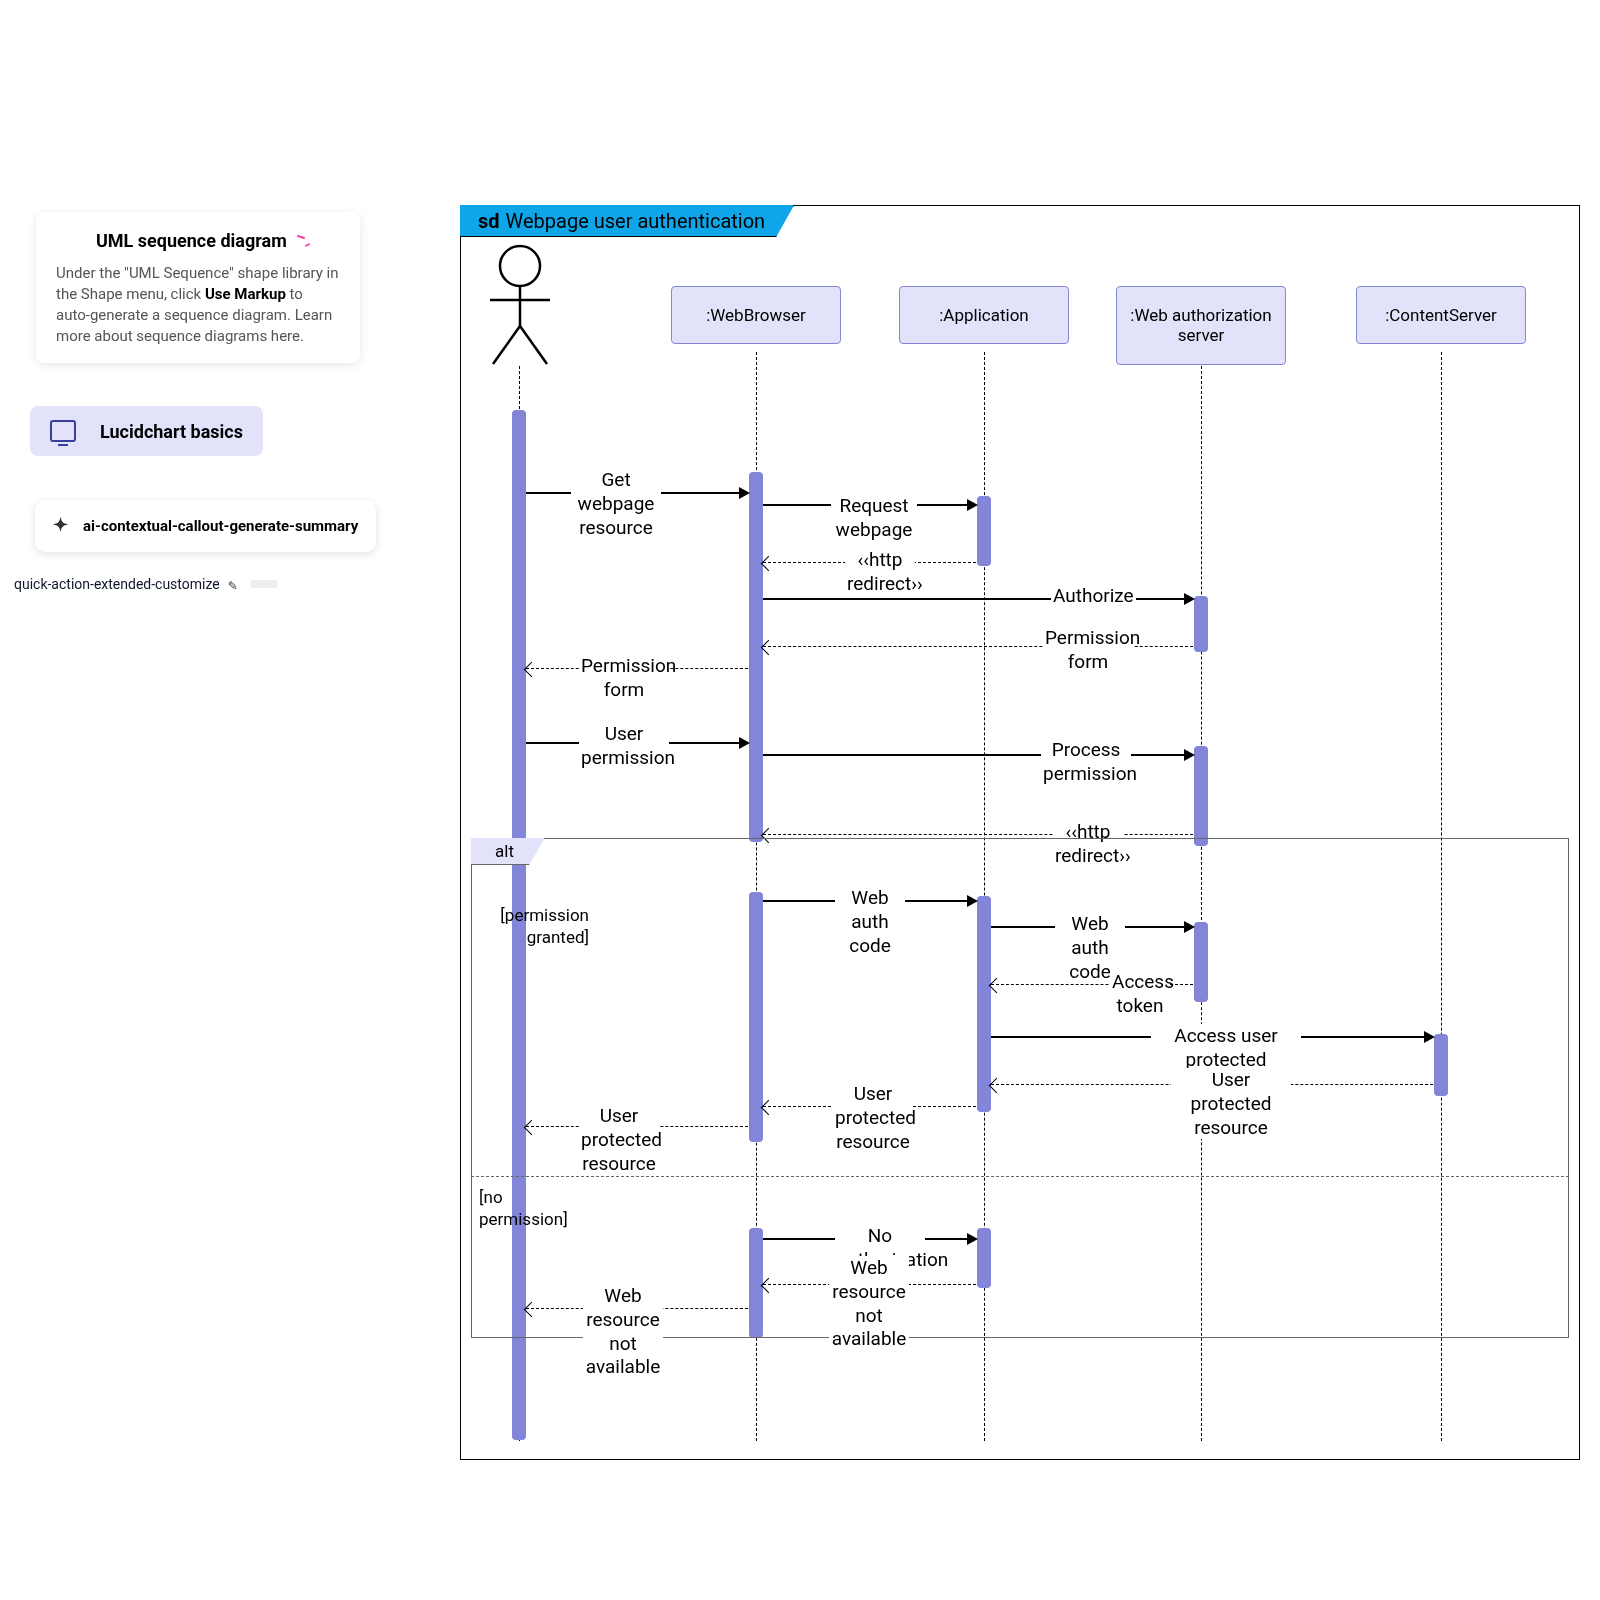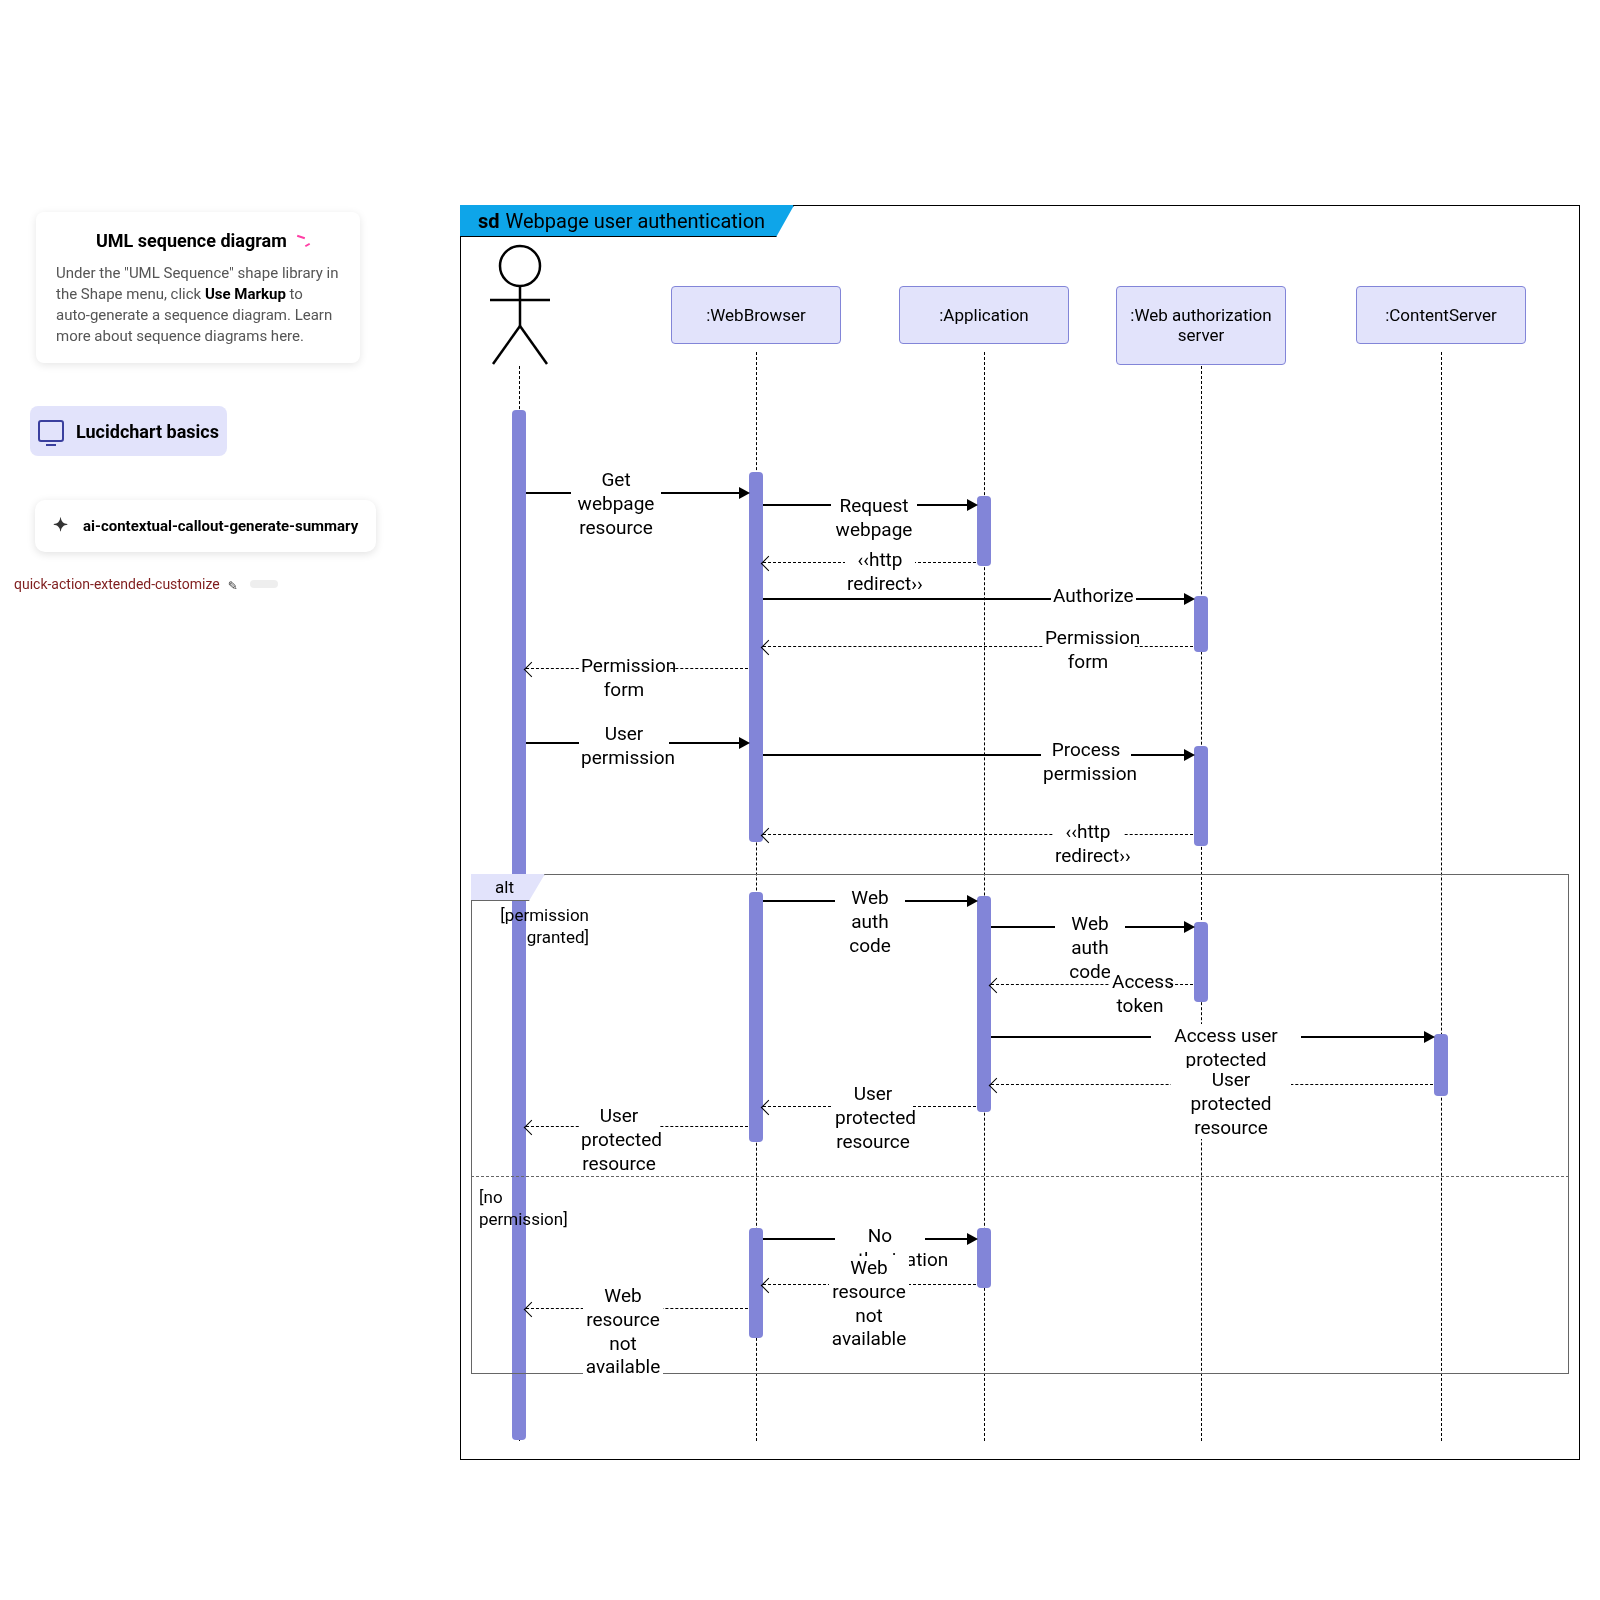--- a/index.html
+++ b/index.html
@@ -42,22 +42,22 @@
     content:"";
     position:absolute;
     background:#ff3ea5;
   }
   .spark::before { width:8px; height:2px; left:4px; top:2px; transform:rotate(18deg);}
   .spark::after { width:5px; height:2px; left:12px; top:10px; transform:rotate(-30deg);}
   .basics-card {
     position:absolute;
     display:flex;
     align-items:center;
-    gap:12px;
-    padding:14px 8px;
+    gap:24px;
+    padding:14px 20px;
     background:#e2e3fb;
     border-radius:8px;
     font-weight:700;
     font-size:18px;
   }
   .monitor-icon {
     width:26px; height:22px;
     border:2px solid #3a3f9e;
     border-radius:3px;
     position:relative;
@@ -86,21 +86,21 @@
   }
   .sparkle-icon::before {
     content:"✦";
     font-size:18px;
     color:#333;
     position:absolute; left:0; top:-2px;
   }
   .qa-pill {
     position:absolute;
     font-size:14px;
-    color:#7f1d1d;
+    color:#0f172a;
     display:flex;
     align-items:center;
     gap:8px;
   }
   .qa-pill .pill {
     background:#eee;
     border-radius:12px;
     padding:4px 14px;
   }
   .miniicon {display:inline-block; width:14px;height:14px;}
@@ -323,21 +323,21 @@
   <div class="msg" style="left:302px; top:548px; width:430px;">
       <span class="arrow-r"></span>
     </div>
   <div class="label" style="left:580px; top:532px; width:90px;">Process permission</div>
 
   <div class="msg dashed" style="left:302px; top:628px; width:430px;">
       <span class="arrow-l open"></span>
     </div>
   <div class="label" style="left:592px; top:614px; width:70px;">‹‹http redirect››</div>
 
-  <div class="alt-frame" style="left:10px; top:668px; width:1098px; height:500px;">
+  <div class="alt-frame" style="left:10px; top:632px; width:1098px; height:500px;">
     <div class="alt-tab">alt</div>
   </div>
   <div class="guard" style="left:18px; top:698px; width:110px;text-align:right;">[permission granted]</div>
 
   <div class="msg" style="left:302px; top:694px; width:213px;">
       <span class="arrow-r"></span>
     </div>
   <div class="label" style="left:374px; top:680px; width:70px;">Web auth code</div>
 
   <div class="msg" style="left:530px; top:720px; width:202px;">

